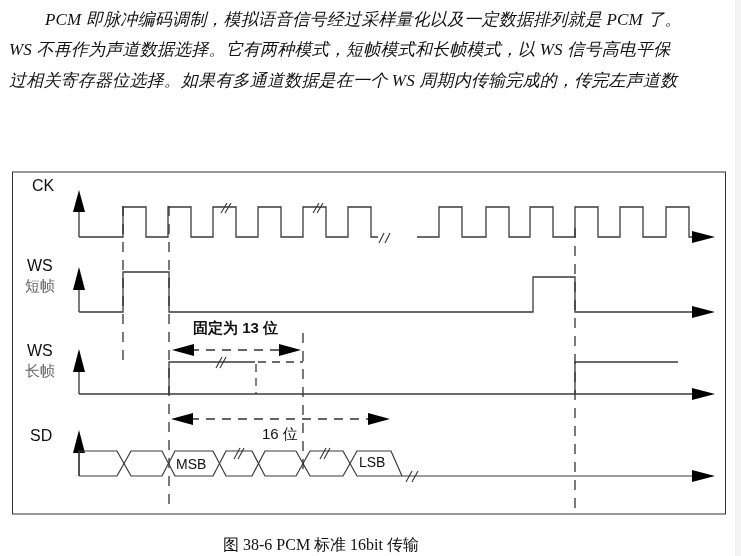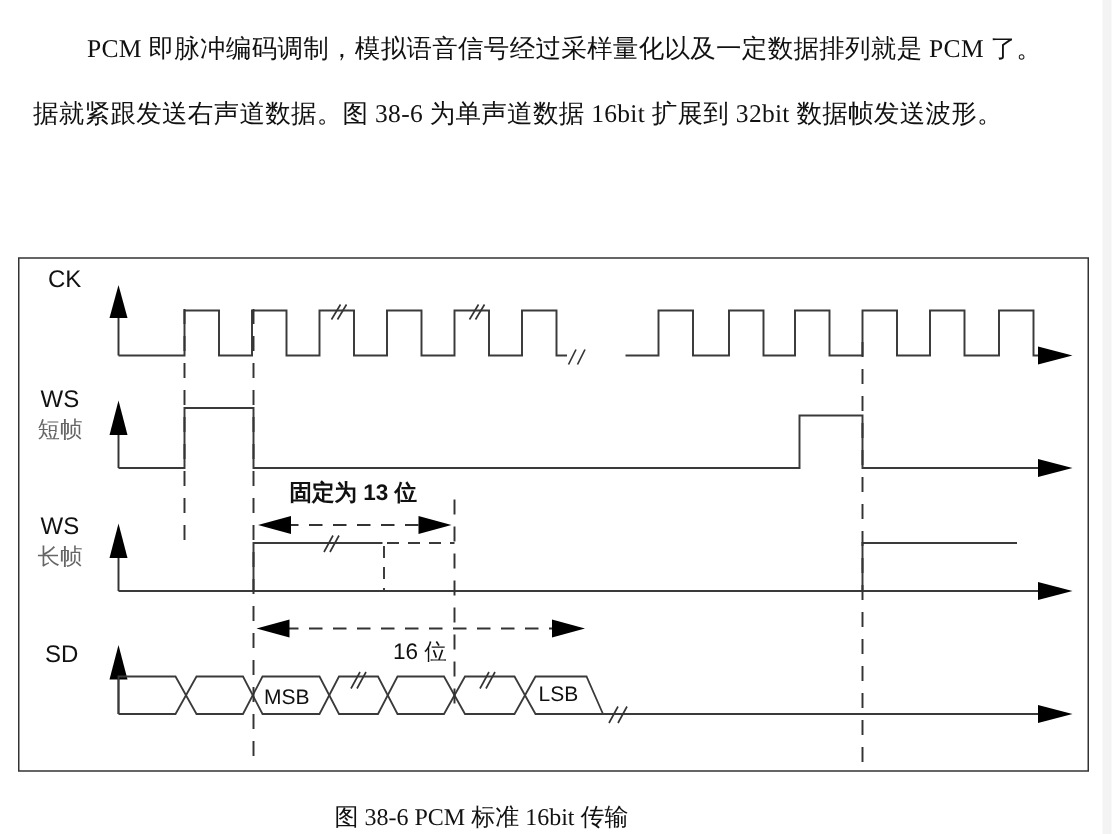--- a/index.html
+++ b/index.html
@@ -1,30 +1,31 @@
 <!DOCTYPE html>
 <html><head>
 <meta charset="utf-8">
 <style>
   html, body { margin: 0; padding: 0; background: #ffffff; }
   body { width: 741px; height: 556px; position: relative; overflow: hidden; font-family: "Liberation Serif", "DejaVu Serif", serif; color: #111; }
   .para { position: absolute; left: 8px; top: 4px; width: 725px; font-size: 17px; line-height: 29.3px; letter-spacing: 0.2px; }
-  .para p { margin: 14px; }
+  .para p { margin: 1px; font-style: italic; }
   .indent { text-indent: 36px; }
   .diagram { position: absolute; left: 0; top: 160px; width: 741px; height: 360px; }
   .caption { position: absolute; left: 0; top: 535px; width: 642px; text-align: center; font-size: 16px; }
   .scroll { position: absolute; right: 0; top: 0; width: 6px; height: 556px; background: #f3f3f3; }
   .lbl { font-family: "Liberation Sans", "DejaVu Sans", sans-serif; }
 </style>
 </head>
 <body>
 
 <div class="para">
   <p class="indent">PCM 即脉冲编码调制，模拟语音信号经过采样量化以及一定数据排列就是 PCM 了。</p>
-  <p>据就紧跟发送右声道数据。图 38-6 为单声道数据 16bit 扩展到 32bit 数据帧发送波形。</p>
+  <p>WS 不再作为声道数据选择。它有两种模式，短帧模式和长帧模式，以 WS 信号高电平保</p>
+  <p>过相关寄存器位选择。如果有多通道数据是在一个 WS 周期内传输完成的，传完左声道数</p>
 </div>
 
 <svg class="diagram" viewBox="0 160 741 360" width="741" height="360" xmlns="http://www.w3.org/2000/svg">
 
   <rect x="12.5" y="172" width="713" height="342" fill="none" stroke="#333" stroke-width="1"></rect>
 
   <text class="lbl" x="32" y="191" font-size="16" fill="#111">CK</text>
   <text class="lbl" x="27" y="271" font-size="16" fill="#111">WS</text>
   <text x="25" y="291" font-size="15" fill="#666" font-family="DejaVu Sans, sans-serif">短帧</text>
   <text class="lbl" x="27" y="356" font-size="16" fill="#111">WS</text>

